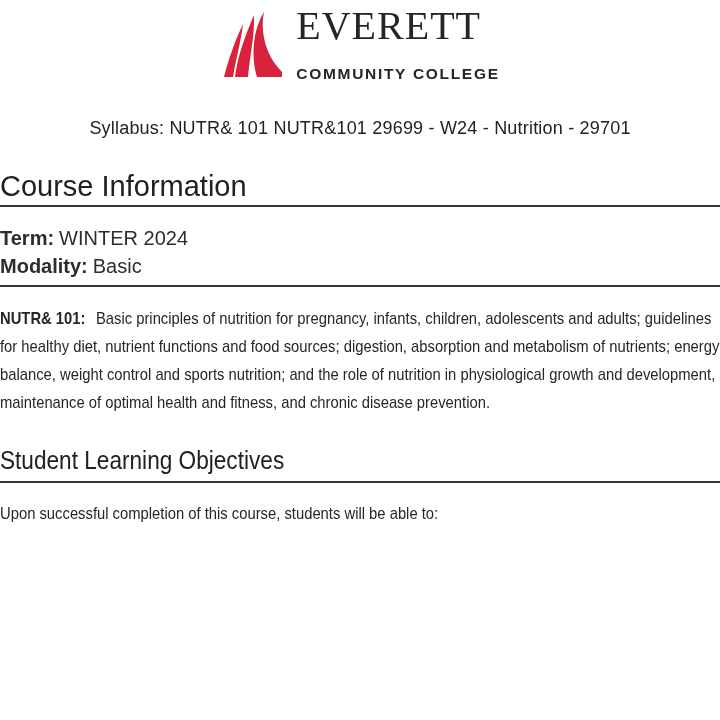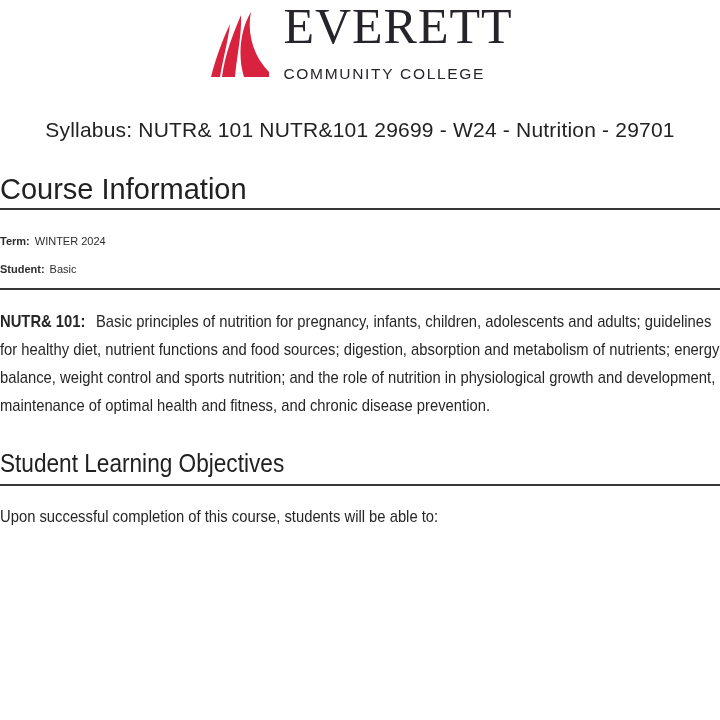--- a/index.html
+++ b/index.html
@@ -20,40 +20,40 @@
     align-items: center;
     gap: 14px;
     padding-top: 9px;
     height: 78px;
   }
   .logo-icon { width: 62px; height: 66px; display: block; }
   .logo-icon path { fill: var(--brand-red, #d8223e); }
   .wordmark { display: flex; flex-direction: column; align-items: flex-start; }
   .wordmark-name {
     font-family: "Liberation Serif", serif;
-    font-size: 50px;
+    font-size: 40px;
     line-height: 42px;
     letter-spacing: 1px;
     font-weight: 400;
     color: var(--brand-dark, #27232a);
   }
   .wordmark-sub {
     font-family: "Liberation Sans", sans-serif;
     font-size: 15.5px;
     line-height: 17px;
     letter-spacing: 1.7px;
-    font-weight: 400;
+    font-weight: 700;
     margin-top: 18px;
     color: var(--brand-dark, #27232a);
   }
 
   
   .doc-title {
     margin: 40px 0 0;
-    font-size: 21px;
+    font-size: 18px;
     font-weight: 400;
     text-align: center;
     color: #222222;
     letter-spacing: 0.2px;
   }
 
   
   .section-heading {
     margin: 33px 0 0;
     font-size: 29px;
@@ -62,21 +62,21 @@
     color: #212121;
   }
   hr.rule {
     border: none;
     border-top: 2px solid #363636;
     margin: 5px 0 0;
   }
 
   
   .fields { margin-top: 17px; }
-  .field { margin: 0; font-size: 11px; line-height: 28px; }
+  .field { margin: 0; font-size: 20px; line-height: 28px; }
   .field-label { font-weight: 700; margin-right: 5px; }
   .field-value { font-weight: 400; }
 
   
   .condensed {
     transform: scaleX(0.87);
     transform-origin: 0 0;
     width: 114.9%;
   }
 
@@ -119,21 +119,21 @@
 <h1 class="doc-title">Syllabus: NUTR&amp; 101 NUTR&amp;101 29699 - W24 - Nutrition - 29701</h1>
 
 <section>
   <h2 class="section-heading">Course Information</h2>
   <hr class="rule">
   <div class="fields">
     <p class="field">
       <span class="field-label">Term:</span><span class="field-value">WINTER 2024</span>
     </p>
     <p class="field">
-      <span class="field-label">Student:</span><span class="field-value">Basic</span>
+      <span class="field-label">Modality:</span><span class="field-value">Basic</span>
     </p>
   </div>
 </section>
 
 <section>
   <hr class="rule">
   <p class="desc condensed">
     <span class="desc-lead">NUTR&amp; 101:</span><span>Basic principles of nutrition for pregnancy, infants, children, adolescents and adults; guidelines for healthy diet, nutrient functions and food sources; digestion, absorption and metabolism of nutrients; energy balance, weight control and sports nutrition; and the role of nutrition in physiological growth and development, maintenance of optimal health and fitness, and chronic disease prevention.</span>
   </p>
 </section>

